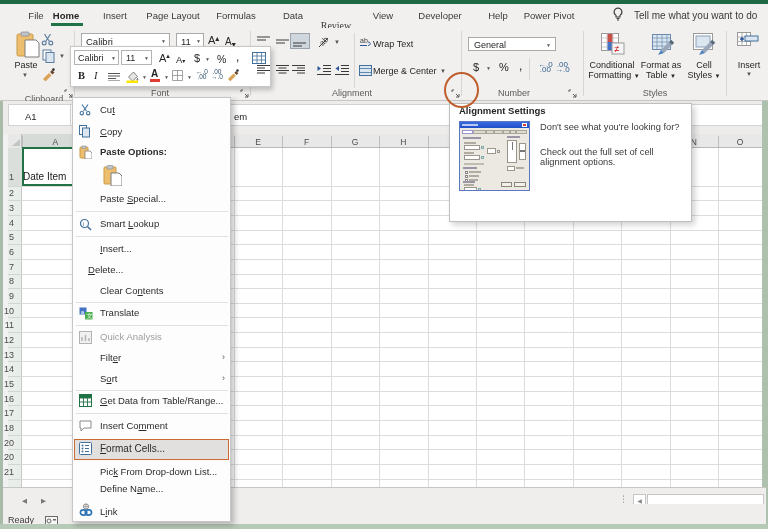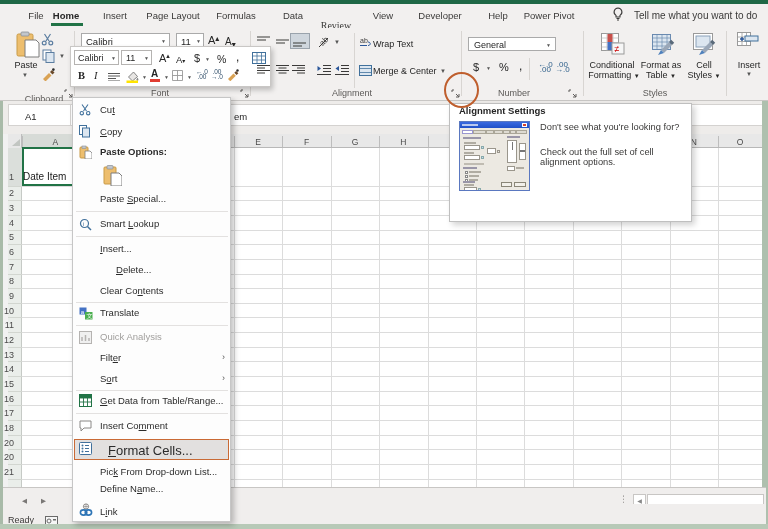--- a/index.html
+++ b/index.html
@@ -349,31 +349,31 @@
     </svg>
 <div class="ab" style="left:0;top:524px;width:768px;height:5px;background:#b7c9b7;"></div>
 <div class="ab" style="left:72px;top:97px;width:159px;height:425px;background:#fdfdfd;border:1px solid #c6c6c6;box-shadow:3px 3px 6px rgba(0,0,0,0.25);"></div>
 <div class="ab" style="left:74px;top:438.5px;width:155px;height:21px;background:#e2e0df;border:1px solid #c96a35;"></div>
 <div class="ab" style="left:100px;top:104.2px;font-size:9.5px;color:#2b2b2b;white-space:nowrap;">Cu<span style="text-decoration:underline;">t</span></div>
 <div class="ab" style="left:100px;top:125.7px;font-size:9.5px;color:#2b2b2b;white-space:nowrap;"><span style="text-decoration:underline;">C</span>opy</div>
 <div class="ab" style="left:100px;top:146.2px;font-size:9.5px;color:#2b2b2b;white-space:nowrap;"><b>Paste Options:</b></div>
 <div class="ab" style="left:100px;top:193.2px;font-size:9.5px;color:#2b2b2b;white-space:nowrap;">Paste <span style="text-decoration:underline;">S</span>pecial...</div>
 <div class="ab" style="left:100px;top:218.2px;font-size:9.5px;color:#2b2b2b;white-space:nowrap;">Smart <span style="text-decoration:underline;">L</span>ookup</div>
 <div class="ab" style="left:100px;top:242.7px;font-size:9.5px;color:#2b2b2b;white-space:nowrap;"><span style="text-decoration:underline;">I</span>nsert...</div>
-<div class="ab" style="left:116px;top:263.7px;font-size:9.5px;color:#2b2b2b;white-space:nowrap;"><span style="text-decoration:underline;">D</span>elete...</div>
+<div class="ab" style="left:88px;top:263.7px;font-size:9.5px;color:#2b2b2b;white-space:nowrap;"><span style="text-decoration:underline;">D</span>elete...</div>
 <div class="ab" style="left:100px;top:284.7px;font-size:9.5px;color:#2b2b2b;white-space:nowrap;">Clear Co<span style="text-decoration:underline;">n</span>tents</div>
 <div class="ab" style="left:100px;top:307.2px;font-size:9.5px;color:#2b2b2b;white-space:nowrap;">Translate</div>
 <div class="ab" style="left:100px;top:331.2px;font-size:9.5px;color:#2b2b2b;white-space:nowrap;"><span style="color:#a19f9d;">Quick Analysis</span></div>
 <div class="ab" style="left:100px;top:351.7px;font-size:9.5px;color:#2b2b2b;white-space:nowrap;">Filt<span style="text-decoration:underline;">e</span>r</div>
 <div class="ab" style="left:222px;top:351.5px;font-size:9px;color:#555;">›</div>
 <div class="ab" style="left:100px;top:372.7px;font-size:9.5px;color:#2b2b2b;white-space:nowrap;">S<span style="text-decoration:underline;">o</span>rt</div>
 <div class="ab" style="left:222px;top:372.5px;font-size:9px;color:#555;">›</div>
 <div class="ab" style="left:100px;top:394.7px;font-size:9.5px;color:#2b2b2b;white-space:nowrap;"><span style="text-decoration:underline;">G</span>et Data from Table/Range...</div>
 <div class="ab" style="left:100px;top:420.2px;font-size:9.5px;color:#2b2b2b;white-space:nowrap;">Insert Co<span style="text-decoration:underline;">m</span>ment</div>
-<div class="ab" style="left:108px;top:442.7px;font-size:13px;color:#2b2b2b;white-space:nowrap;"><span style="text-decoration:underline;">F</span>ormat Cells...</div>
+<div class="ab" style="left:100px;top:442.7px;font-size:10px;color:#2b2b2b;white-space:nowrap;"><span style="text-decoration:underline;">F</span>ormat Cells...</div>
 <div class="ab" style="left:100px;top:465.7px;font-size:9.5px;color:#2b2b2b;white-space:nowrap;">Pic<span style="text-decoration:underline;">k</span> From Drop-down List...</div>
 <div class="ab" style="left:100px;top:482.7px;font-size:9.5px;color:#2b2b2b;white-space:nowrap;">Define N<span style="text-decoration:underline;">a</span>me...</div>
 <div class="ab" style="left:100px;top:505.7px;font-size:9.5px;color:#2b2b2b;white-space:nowrap;">L<span style="text-decoration:underline;">i</span>nk</div>
 <div class="ab" style="left:76px;top:211.0px;width:152px;height:1px;background:#e3e1e0;"></div>
 <div class="ab" style="left:76px;top:236.0px;width:152px;height:1px;background:#e3e1e0;"></div>
 <div class="ab" style="left:76px;top:301.5px;width:152px;height:1px;background:#e3e1e0;"></div>
 <div class="ab" style="left:76px;top:325.0px;width:152px;height:1px;background:#e3e1e0;"></div>
 <div class="ab" style="left:76px;top:390.0px;width:152px;height:1px;background:#e3e1e0;"></div>
 <div class="ab" style="left:76px;top:412.5px;width:152px;height:1px;background:#e3e1e0;"></div>
 <svg class="ab" style="left:79px;top:104px;" width="12" height="12" viewBox="0 0 12 12">

